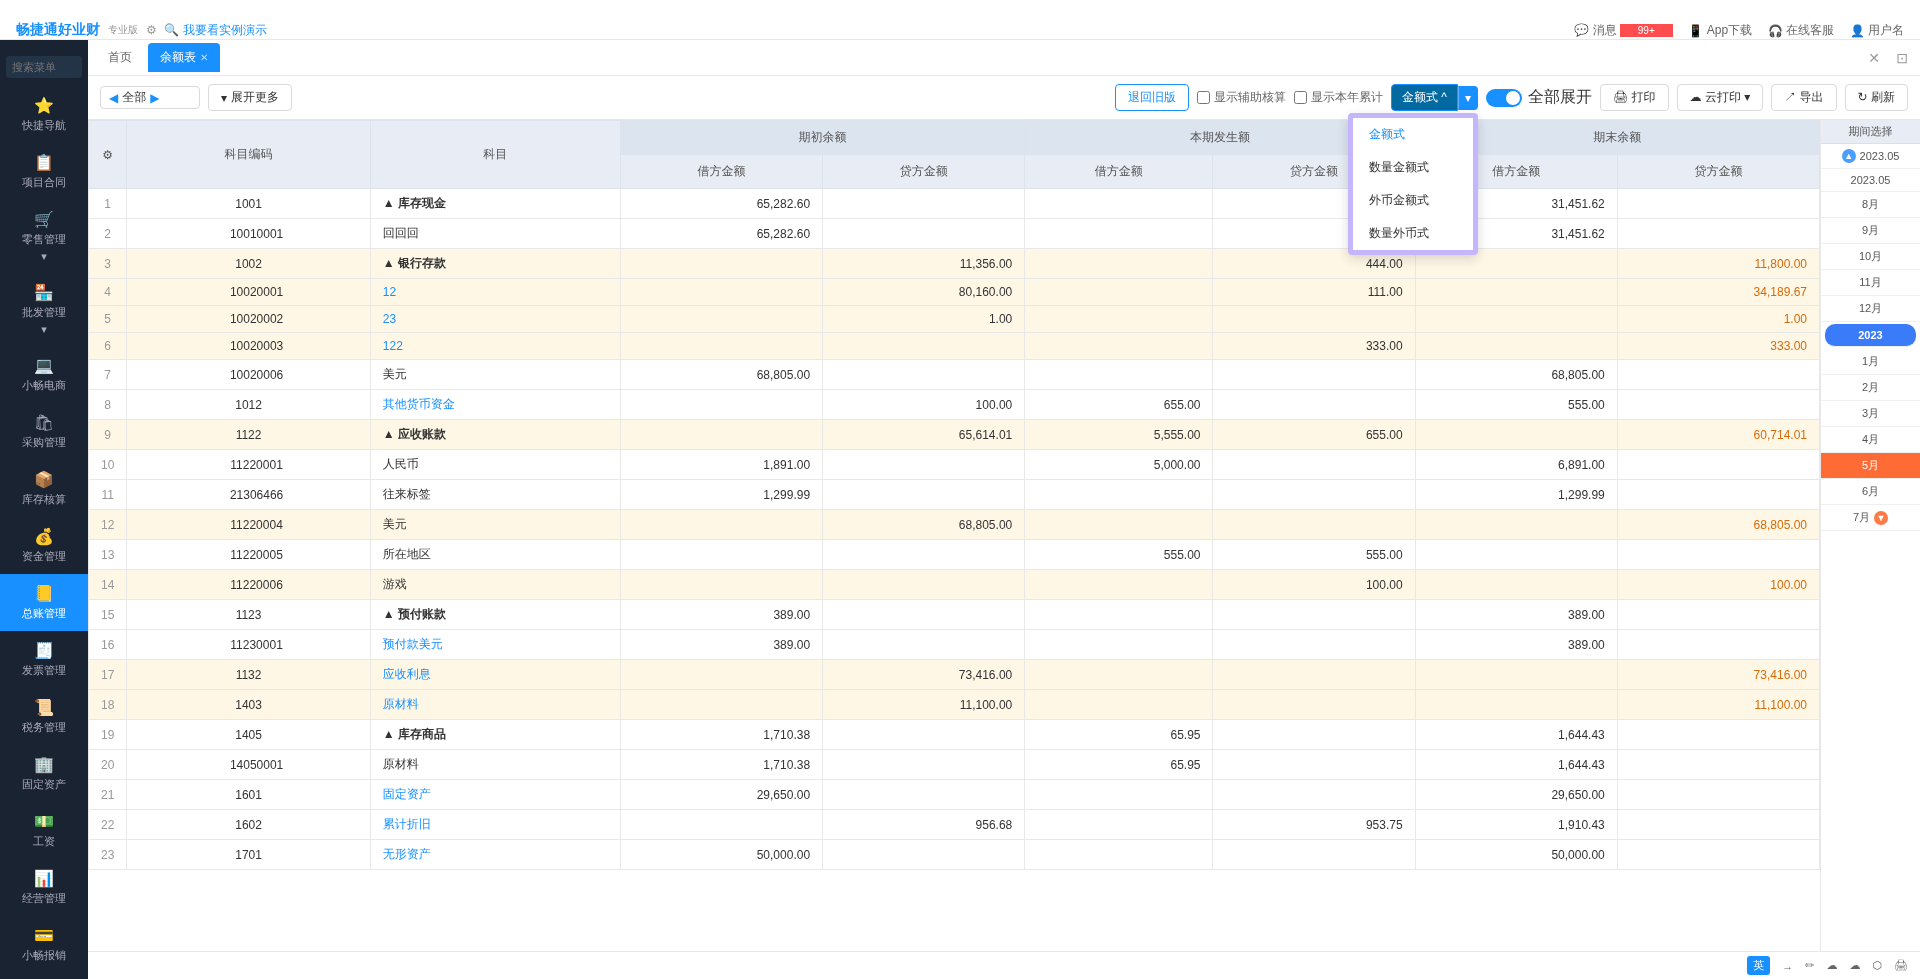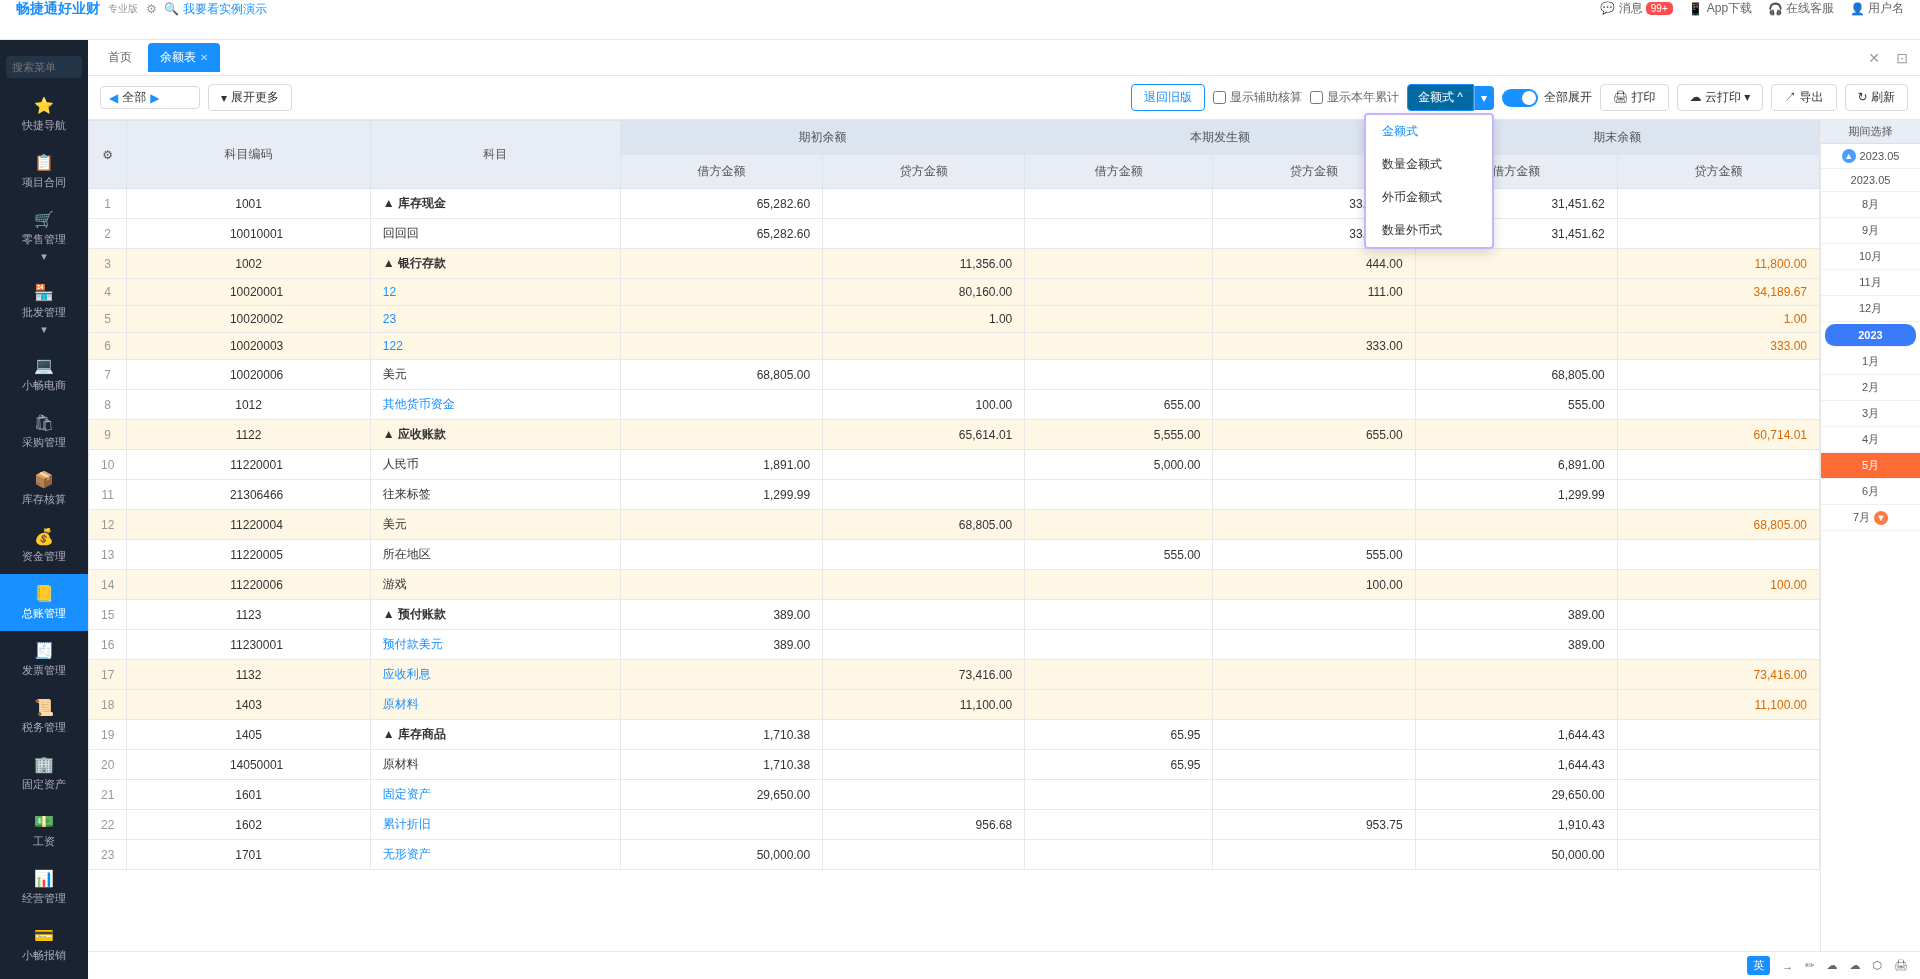--- a/index.html
+++ b/index.html
@@ -1,24 +1,24 @@
 <!DOCTYPE html>
 <html><head>
   <meta charset="utf-8">
   <style>
     * { box-sizing: border-box; margin: 0; padding: 0; }
     body { font-family: 'Microsoft YaHei', Arial, sans-serif; font-size: 12px; background: #f0f2f5; color: #333; overflow: hidden; }
 
     
-    .top-bar { height: 40px; background: #fff; display: flex; align-items: flex-start; justify-content: space-between; padding: 0 16px; border-bottom: 1px solid #e8e8e8; }
+    .top-bar { height: 40px; background: #fff; display: flex; align-items: flex-end; justify-content: space-between; padding: 0 16px; border-bottom: 1px solid #e8e8e8; }
     .top-bar-left { display: flex; align-items: center; gap: 8px; }
     .top-bar-logo { color: #1890ff; font-weight: bold; font-size: 14px; }
     .top-bar-version { font-size: 10px; color: #999; }
     .top-bar-right { display: flex; align-items: center; gap: 16px; font-size: 12px; color: #666; }
-    .top-bar-right .badge { background: #ff4d4f; color: #fff; border-radius: 5px; padding: 1px 5px; font-size: 10px; }
+    .top-bar-right .badge { background: #ff4d4f; color: #fff; border-radius: 0; padding: 1px 18px; font-size: 10px; }
     .top-bar-right .icon-btn { display: flex; align-items: center; gap: 3px; cursor: pointer; }
 
     
     .layout { display: flex; height: calc(100vh - 40px); }
 
     
     .sidebar { width: 88px; background: #1a2332; display: flex; flex-direction: column; align-items: center; padding-top: 8px; overflow-y: auto; flex-shrink: 0; }
     .sidebar-item { width: 100%; text-align: center; padding: 10px 4px; cursor: pointer; color: #aab; font-size: 11px; display: flex; flex-direction: column; align-items: center; gap: 3px; }
     .sidebar-item.active { background: #1890ff; color: #fff; }
     .sidebar-item .icon { font-size: 16px; }
@@ -45,31 +45,31 @@
     .btn-expand { display: flex; align-items: center; gap: 4px; }
     .checkbox-label { display: flex; align-items: center; gap: 4px; font-size: 12px; color: #666; cursor: pointer; }
     .checkbox-label input { cursor: pointer; }
 
     
     .amount-style-btn { position: relative; display: flex; align-items: center; }
     .amount-style-btn .main-btn { background: #0369a1; color: #fff; border: 1px solid #1890ff; border-radius: 4px 0 0 4px; padding: 4px 10px; cursor: pointer; font-size: 12px; display: flex; align-items: center; gap: 3px; }
     .amount-style-btn .arrow-btn { background: #1890ff; color: #fff; border: 1px solid #1890ff; border-left: 1px solid rgba(255,255,255,0.3); border-radius: 0 4px 4px 0; padding: 4px 6px; cursor: pointer; }
 
     
-    .dropdown-menu { position: absolute; top: 100%; right: 0; background: #fff; border: 2px solid #c4b5fd; border-radius: 4px; box-shadow: 0 4px 12px rgba(0,0,0,0.15); z-index: 100; min-width: 120px; margin-top: 2px; font-family: Liberation Serif, serif; }
+    .dropdown-menu { position: absolute; top: 100%; right: 0; background: #fff; border: 5px solid #c4b5fd; border-radius: 4px; box-shadow: 0 4px 12px rgba(0,0,0,0.15); z-index: 100; min-width: 120px; margin-top: 2px; font-family: Liberation Serif, serif; }
     .dropdown-menu .menu-item { padding: 8px 16px; cursor: pointer; font-size: 12px; color: #333; }
     .dropdown-menu .menu-item.selected { color: #1890ff; }
 
     
     .toggle-switch { display: flex; align-items: center; gap: 6px; }
     .toggle { position: relative; width: 36px; height: 18px; }
     .toggle input { opacity: 0; width: 0; height: 0; }
     .toggle-slider { position: absolute; inset: 0; background: #1890ff; border-radius: 18px; cursor: pointer; }
     .toggle-slider::before { content: ''; position: absolute; width: 14px; height: 14px; left: 20px; top: 2px; background: #fff; border-radius: 50%; }
-    .toggle-label { font-size: 12px; color: #333; }
+    .toggle-label { font-size: 16px; color: #333; }
 
     
     .table-area { flex: 1; overflow: auto; background: #fff; position: relative; }
     table { width: 100%; border-collapse: collapse; font-size: 12px; }
     thead { position: sticky; top: 0; z-index: 10; }
     thead tr { background: #e8edf5; }
     th { padding: 8px 12px; text-align: center; border: 1px solid #dde3ed; font-weight: normal; color: #555; font-size: 12px; white-space: nowrap; }
     td { padding: 6px 12px; border: 1px solid #e8e8e8; text-align: right; white-space: nowrap; }
     td.code { text-align: center; }
     td.name { text-align: left; }

